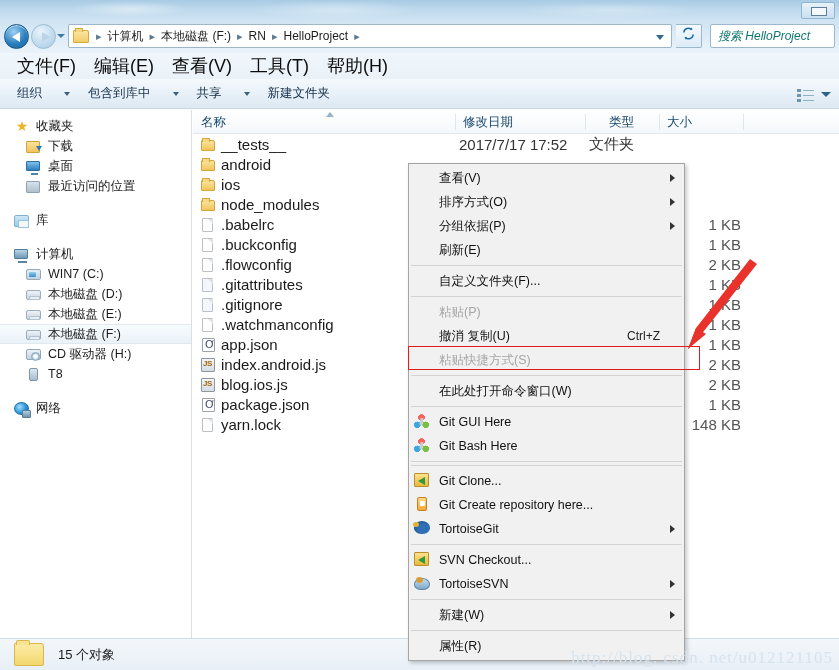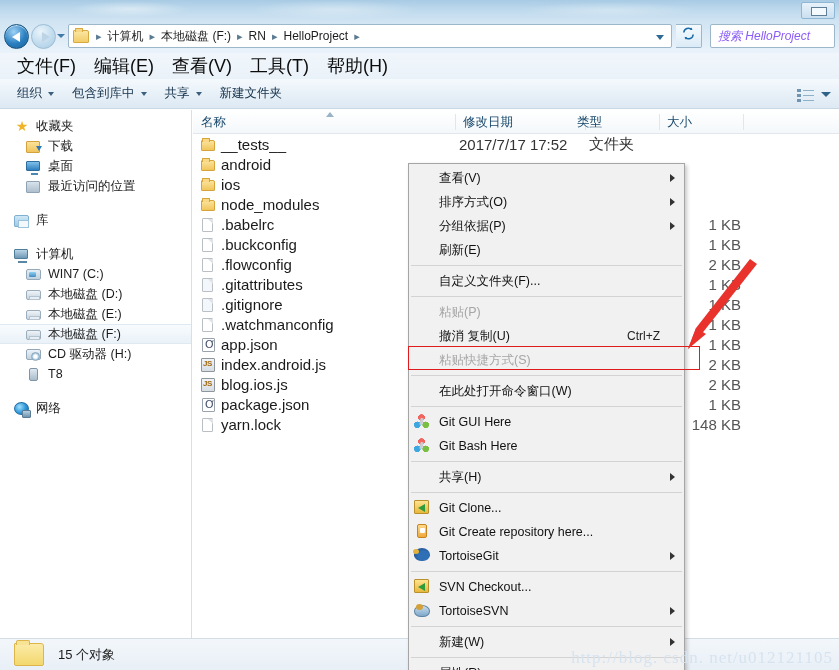--- a/index.html
+++ b/index.html
@@ -110,21 +110,21 @@
     border:1px solid #9cb7ca; border-left:none; border-radius:0 2px 2px 0;
     background:linear-gradient(180deg,#f4fafe,#dcebf7);
     color:#1a6aa8; font-size:14px; text-align:center; line-height:22px;
   }
   .searchbox {
     position:absolute; left:710px; top:4px; width:125px; height:24px;
     background:#ffffff; border:1px solid #9cb7ca; border-radius:2px;
     display:flex; align-items:center; padding-left:7px;
   }
   .searchph {
-    color:#8b5cf6; font-style:italic; font-size:12px; white-space:nowrap;
+    color:#0f766e; font-style:italic; font-size:12px; white-space:nowrap;
   }
 
   
   .menubar {
     position:absolute; left:0; top:53px; width:839px; height:26px;
     background: linear-gradient(180deg,#f0f6fb 0%, #eaf2f9 100%);
     display:flex; align-items:center; padding-left:8px;
   }
   .menuitem {
     font-size:18px; color:#0c0c0c; padding:2px 9px; white-space:nowrap;
@@ -132,21 +132,21 @@
 
   
   .toolbar {
     position:absolute; left:0; top:79px; width:839px; height:30px;
     background: linear-gradient(180deg,#f4f9fd 0%, #e6eff7 60%, #dde9f3 100%);
     border-bottom:1px solid #c6d7e5;
     display:flex; align-items:center; padding-left:8px;
   }
   .tbitem {
     font-size:12.5px; color:#13304a; padding:3px 9px; white-space:nowrap;
-    display:flex; align-items:center; gap:6px;justify-content:center;
+    display:flex; align-items:center; gap:22px;justify-content:center;
   }
   .tbcaret {
     width:0;height:0;border-left:3.5px solid transparent;border-right:3.5px solid transparent;
     border-top:4px solid #3b5f7d;
   }
   .viewbtn {
     position:absolute; right:8px; top:5px; height:20px;
     display:flex; align-items:center; gap:7px;
   }
   .viewglyph { width:17px;height:13px; position:relative; }
@@ -590,21 +590,21 @@
   </div>
 
   <div class="filepane">
 
     <div class="colhead">
       <div class="col" style="left:0;width:266px">名称</div>
       <div class="sortcaret"></div>
       <div class="colsep" style="left:262px"></div>
       <div class="col" style="left:262px;width:134px">修改日期</div>
       <div class="colsep" style="left:392px"></div>
-      <div class="col" style="left:376px;width:78px">类型</div>
+      <div class="col" style="left:408px;width:78px">类型</div>
       <div class="colsep" style="left:466px"></div>
       <div class="col" style="left:466px;width:86px">大小</div>
       <div class="colsep" style="left:550px"></div>
     </div>
 
     <div class="rows">
 
       <div class="frow">
         <span class="fname">
           <span class="fi">
@@ -842,24 +842,20 @@
     </div>
     <div class="ctxitem">
       <span class="ctxicon">
           <span class="gi-gitlogo" style="position:absolute"></span>
         </span>
       <span>Git Bash Here</span>
     </div>
 
     <div class="ctxsep"></div>
 
-    <div class="ctxitem">
-      <span>共享(H)</span>
-      <span class="ctxarrow"></span>
-    </div>
 
     <div class="ctxsep"></div>
 
     <div class="ctxitem">
       <span class="ctxicon">
           <span class="gi-clone" style="position:absolute"></span>
         </span>
       <span>Git Clone...</span>
     </div>
     <div class="ctxitem">

